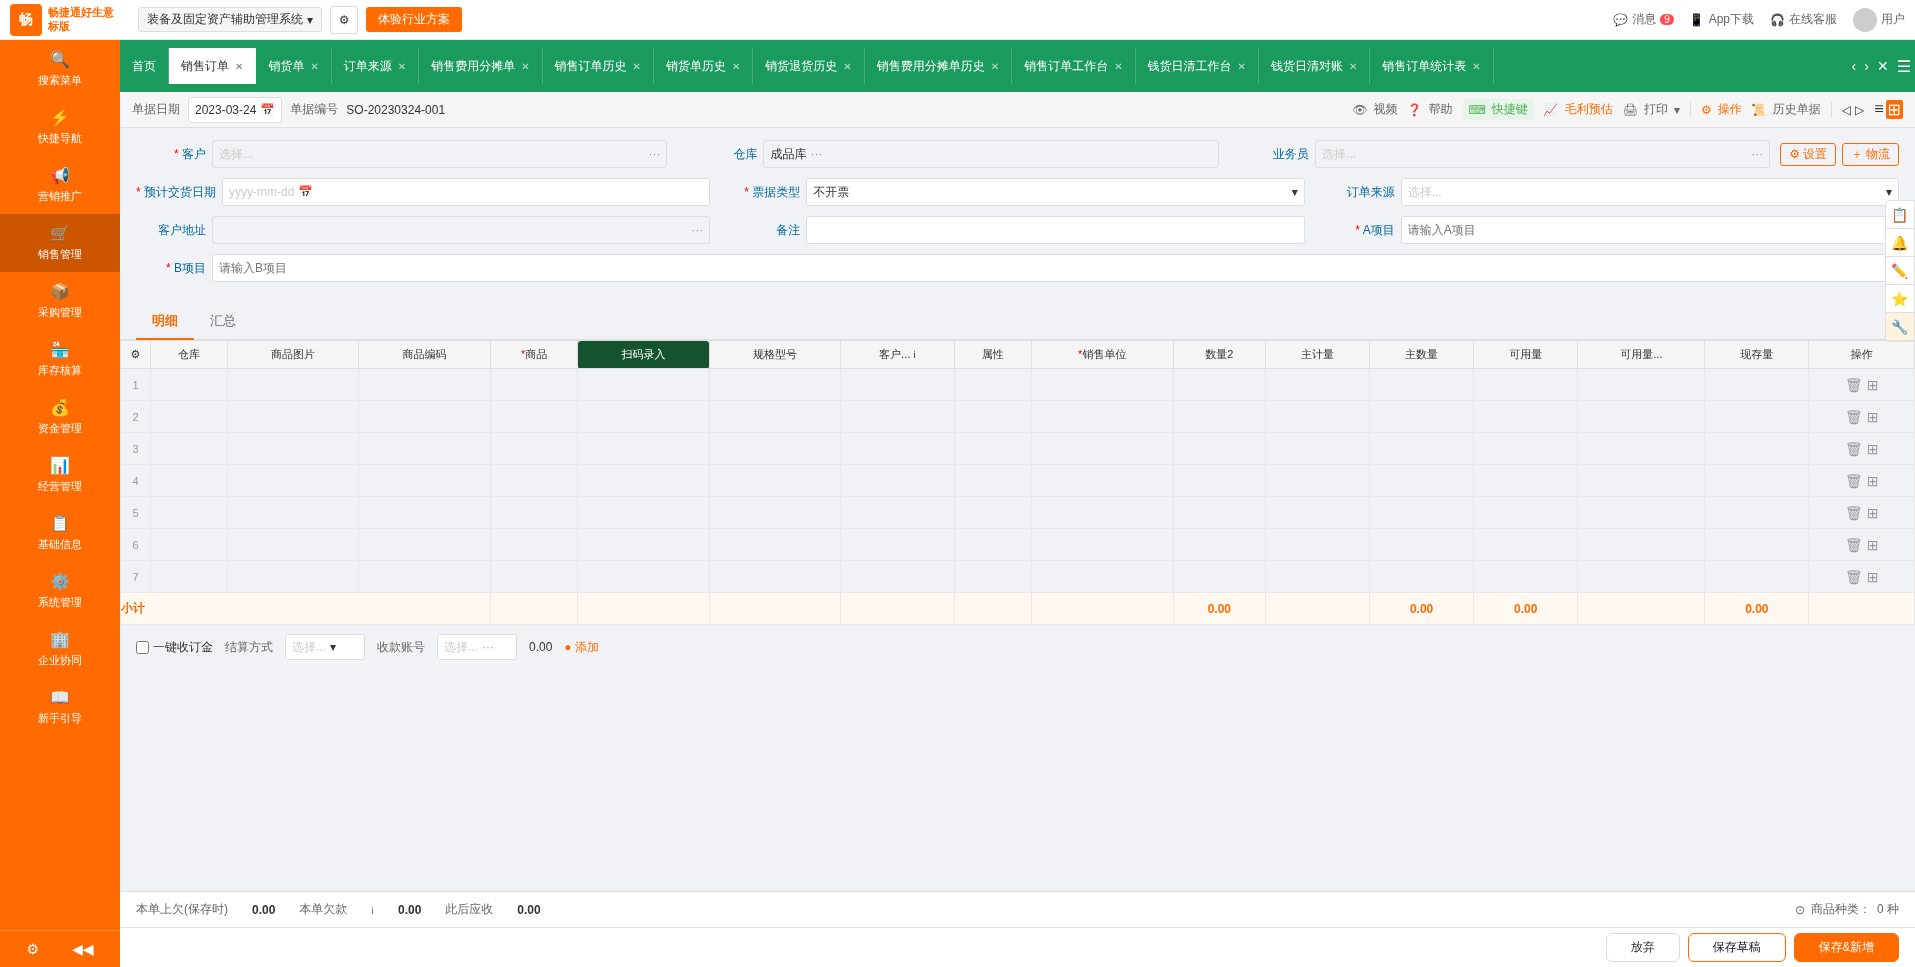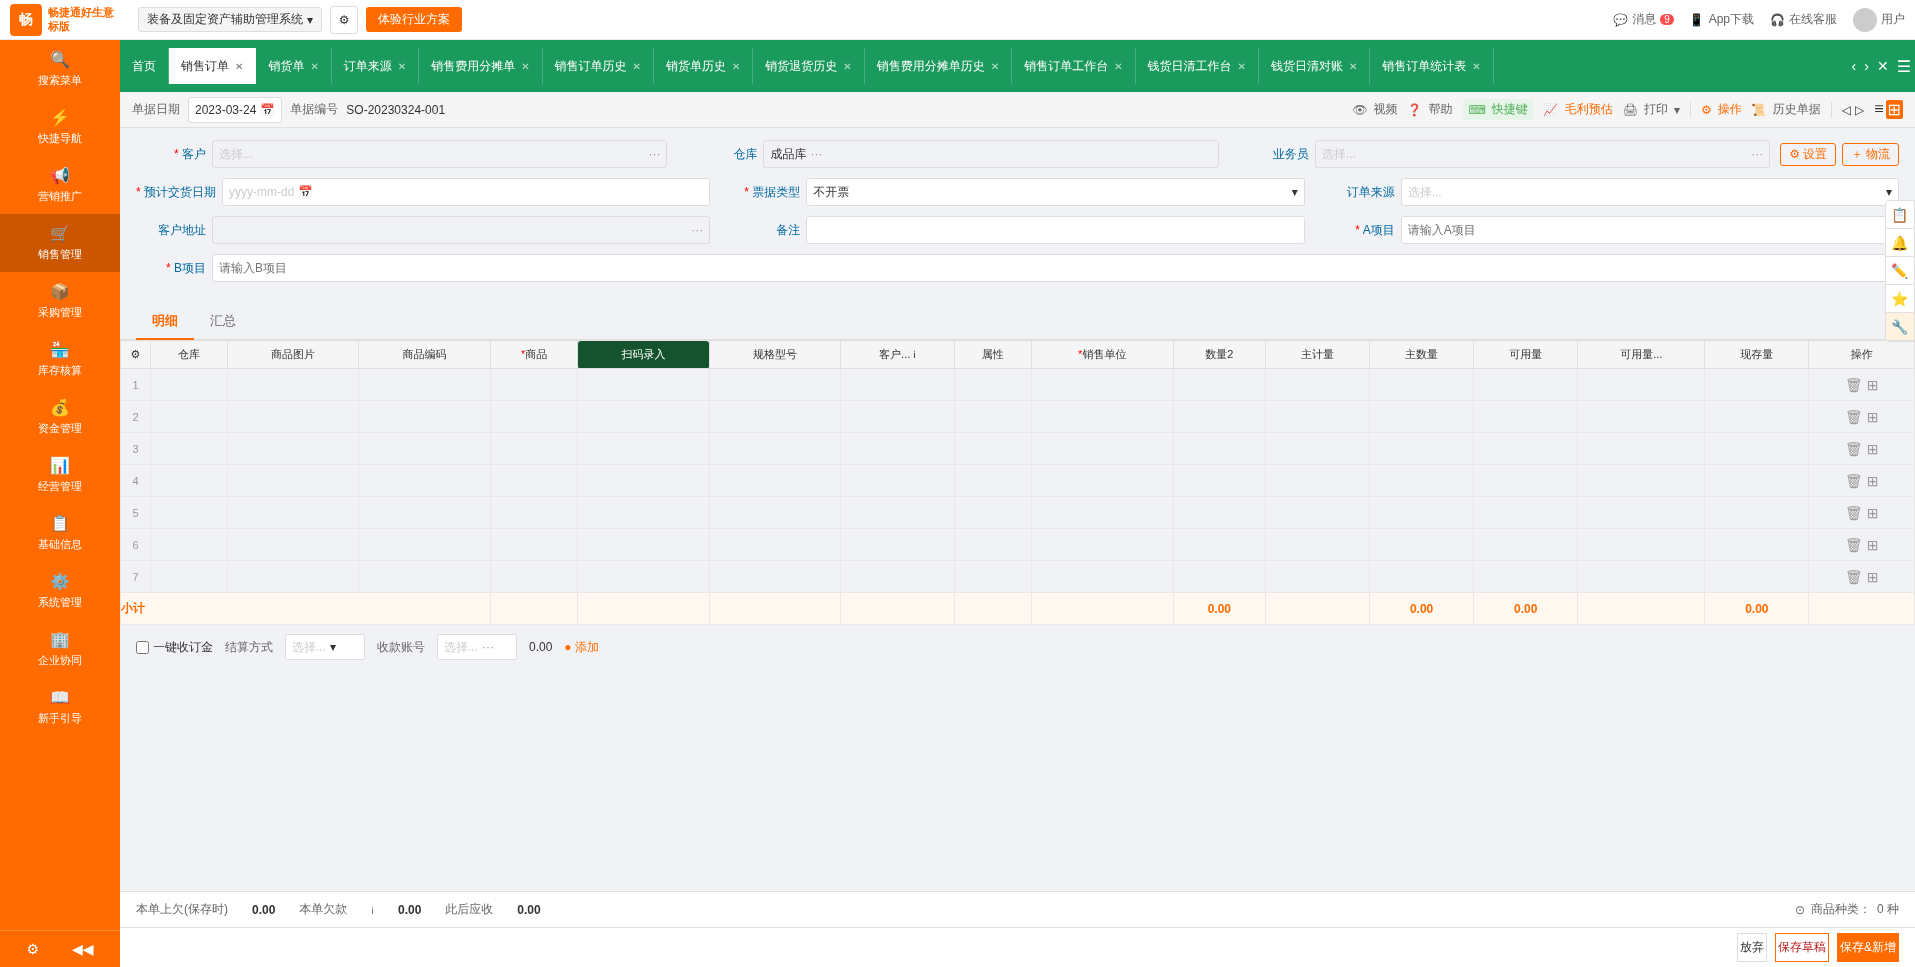--- a/index.html
+++ b/index.html
@@ -66,24 +66,24 @@
     td { border: 1px solid #e8e8e8; padding: 4px; height: 32px; text-align: center; }
     .row-num { color: #999; font-size: 11px; }
     .subtotal-row { background: #fff8f0; }
     .subtotal-row td { color: #ff6b00; font-weight: bold; }
     .col-actions { display: flex; gap: 4px; justify-content: center; }
     .action-btn { background: none; border: none; cursor: pointer; color: #999; font-size: 14px; }
     .checkbox-label { display: flex; align-items: center; gap: 4px; cursor: pointer; }
 
     
     .action-bar { height: 40px; background: #fff; border-top: 1px solid #e0e0e0; display: flex; align-items: center; justify-content: space-between; padding: 0 16px; }
-    .btn { padding: 5px 2px; border-radius: 0; font-size: 12px; cursor: pointer; border: 1px solid #ddd; background: #fff; }
+    .btn { padding: 5px 24px; border-radius: 6px; font-size: 12px; cursor: pointer; border: 1px solid #ddd; background: #fff; font-family: Liberation Mono, monospace; }
     .btn-primary { background: #ff6b00; color: white; border-color: #ff6b00; }
     .btn-secondary { background: #fff; color: #333; border-color: #ddd; }
-    .btn-outline { background: #fff; color: #b91c1c; border-color: #ff6b00; }
+    .btn-outline { background: #fff; color: #0f172a; border-color: #ff6b00; }
 
     .right-floating-tools { position: fixed; right: 0; top: 200px; display: flex; flex-direction: column; background: #fff; border: 1px solid #e0e0e0; border-radius: 4px 0 0 4px; }
     .float-tool-btn { width: 28px; height: 28px; display: flex; align-items: center; justify-content: center; cursor: pointer; border-bottom: 1px solid #e0e0e0; font-size: 14px; color: #666; }
 
     .content-wrapper { position: relative; flex: 1; display: flex; flex-direction: column; overflow: hidden; }
     .scrollable-content { flex: 1; overflow-y: auto; overflow-x: hidden; }
 
     .input-with-dots { display: flex; align-items: center; border: 1px solid #ddd; border-radius: 3px; height: 28px; padding: 0 6px; gap: 4px; flex: 1; }
     .input-placeholder { color: #ccc; flex: 1; }
 

